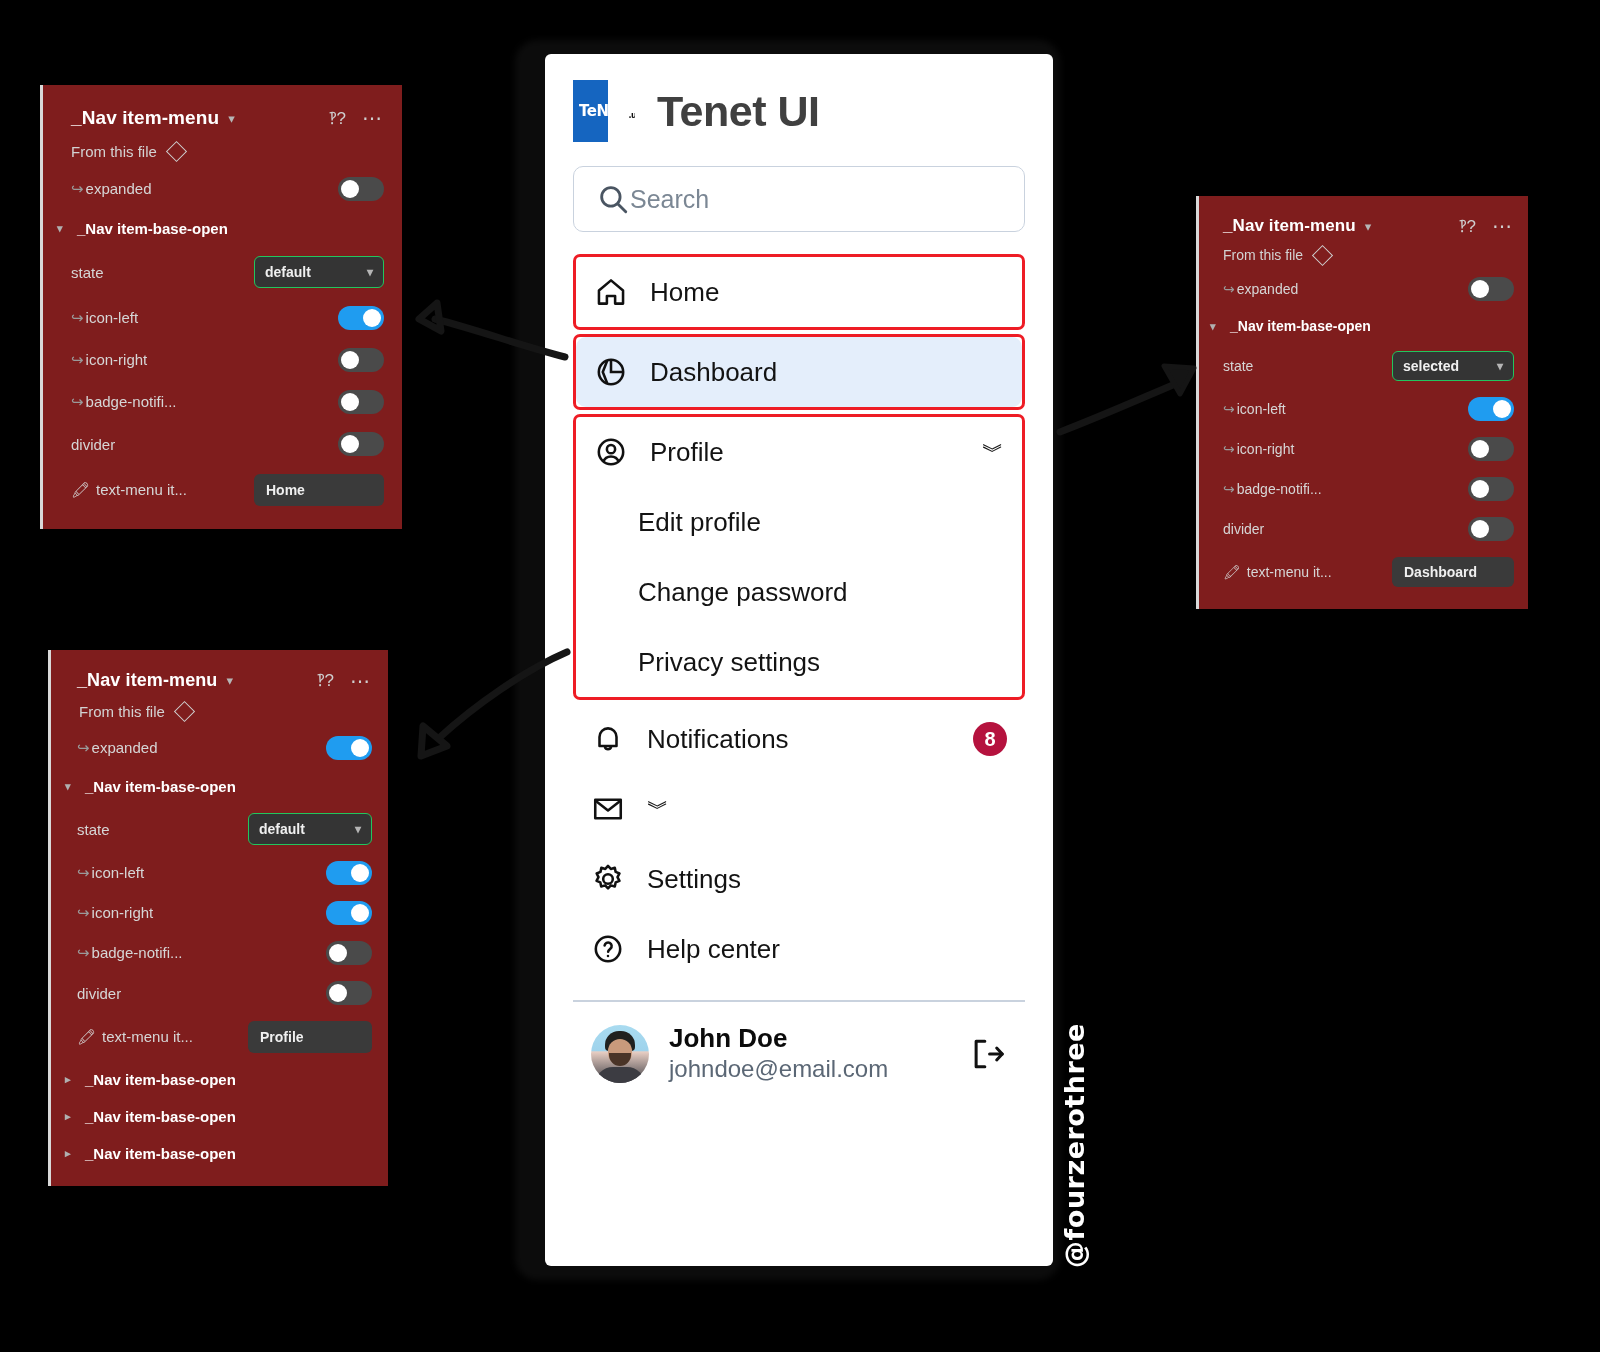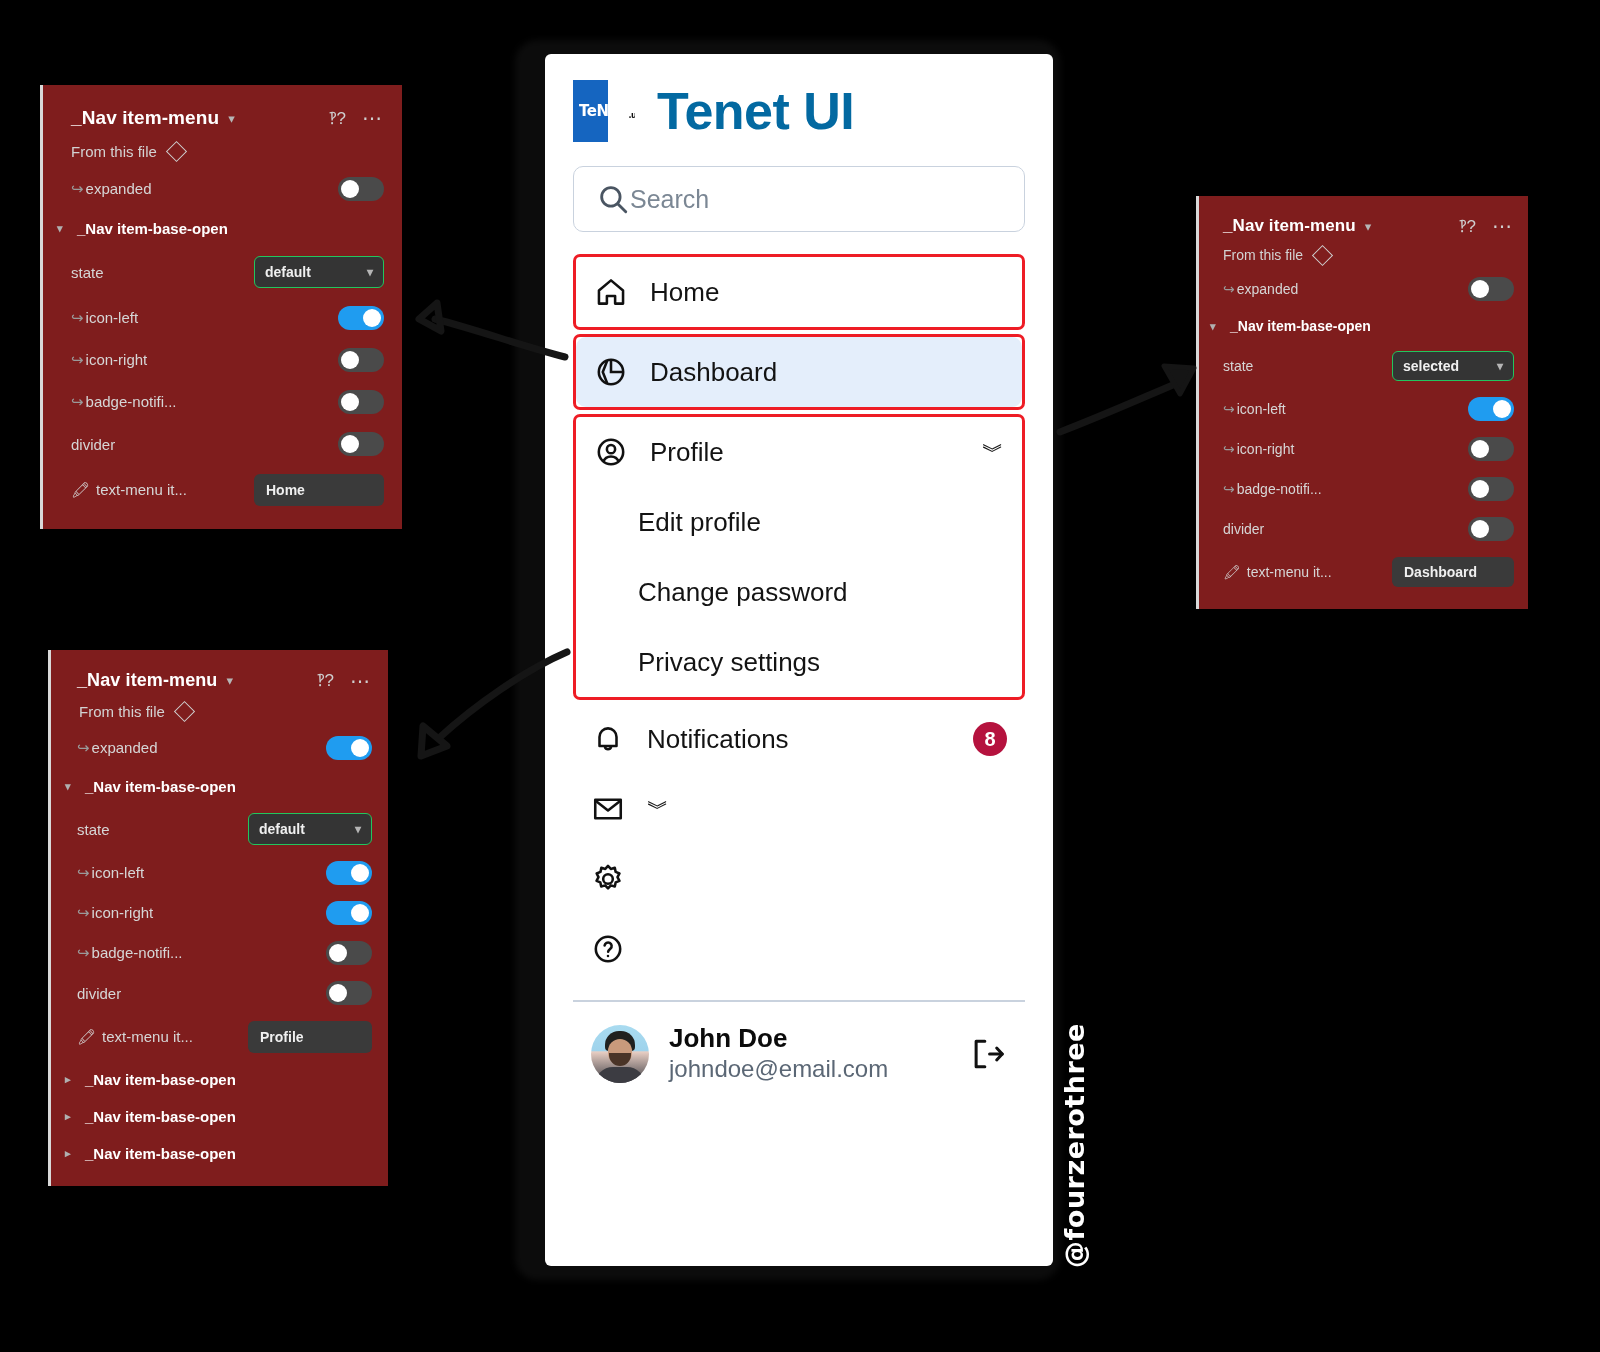--- a/index.html
+++ b/index.html
@@ -128,21 +128,21 @@
     position: relative; overflow: hidden; flex: 0 0 auto;
   }
   .brand-logo .half { position: absolute; left: 0; top: 0; width: 57%; height: 100%; background: #1565c0; }
   .brand-logo span {
     position: relative; z-index: 2; font-size: 15px; font-weight: 800;
     color: #111; letter-spacing: -.4px; padding-left: 6px;
     font-family: "DejaVu Sans", sans-serif;
   }
   .brand-logo span b { color: #fff; }
   .brand-logo sup { font-size: 8px; vertical-align: baseline; position: relative; top: 2px; }
-  .brand-title { font-size: 52px; font-weight: 700; color: #0369a1; letter-spacing: -.5px; }
+  .brand-title { font-size: 43px; font-weight: 700; color: #404040; letter-spacing: -.5px; }
 
   .search-wrap { padding: 14px 28px 18px 28px; }
   .search-box {
     height: 66px; border: 1.6px solid #c9d2de; border-radius: 10px;
     display: flex; align-items: center; gap: 0; padding: 0 22px;
   }
   .search-text { font-size: 25px; color: #7b8794; }
 
   .nav-list { padding: 0 28px; }
 
@@ -479,28 +479,30 @@
           <path d="M3 6l9 7 9-7"></path>
         </svg>
         <span class="chev-nav">︾</span>
       </div>
 
       <div class="nav-item">
         <svg class="nav-ico" viewBox="0 0 24 24" fill="none" stroke="#111" stroke-width="1.8" stroke-linejoin="round">
           <circle cx="12" cy="12" r="3.4"></circle>
           <path d="M12 2.8l2 2.1 2.8-.8.6 2.9 2.7 1.1-1.4 2.6 1.4 2.6-2.7 1.1-.6 2.9-2.8-.8-2 2.1-2-2.1-2.8.8-.6-2.9-2.7-1.1 1.4-2.6L4 8.1l2.7-1.1.6-2.9 2.8.8z"></path>
         </svg>
+        <span class="ni-label">Settings</span>
       </div>
 
       <div class="nav-item">
         <svg class="nav-ico" viewBox="0 0 24 24" fill="none" stroke="#111" stroke-width="1.8" stroke-linecap="round">
           <circle cx="12" cy="12" r="8.6"></circle>
           <path d="M9.6 9.5a2.5 2.5 0 114.2 2.2c-.9.8-1.7 1.2-1.7 2.3"></path>
           <circle cx="12" cy="17" r=".9" fill="#111" stroke="none"></circle>
         </svg>
+        <span class="ni-label">Help center</span>
       </div>
     </div>
 
     <div class="divider-line"></div>
 
     <div class="user-row">
       <div class="avatar">
         <div class="body"></div>
           <div class="hair"></div>
           <div class="face"></div>

